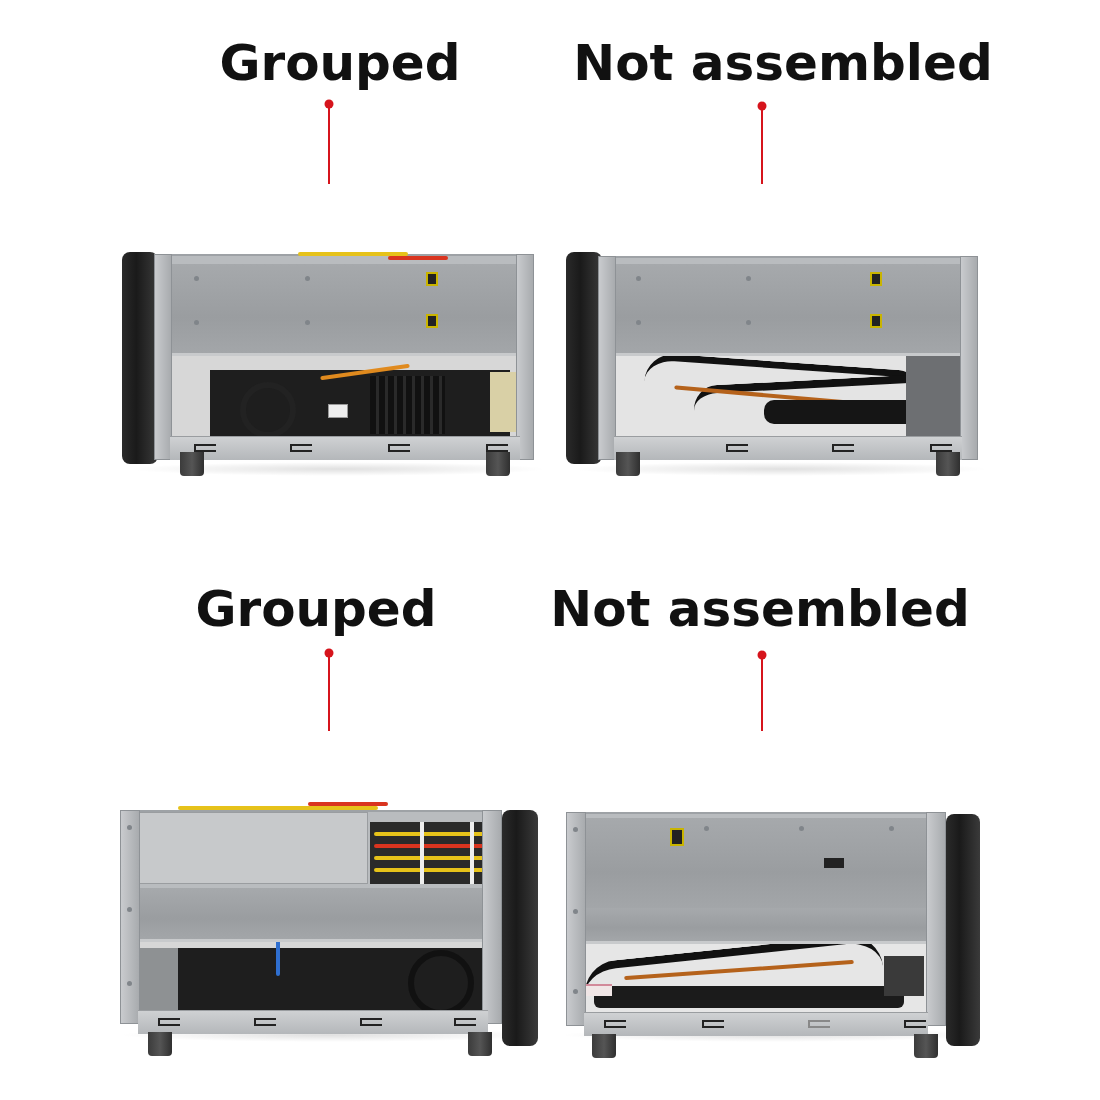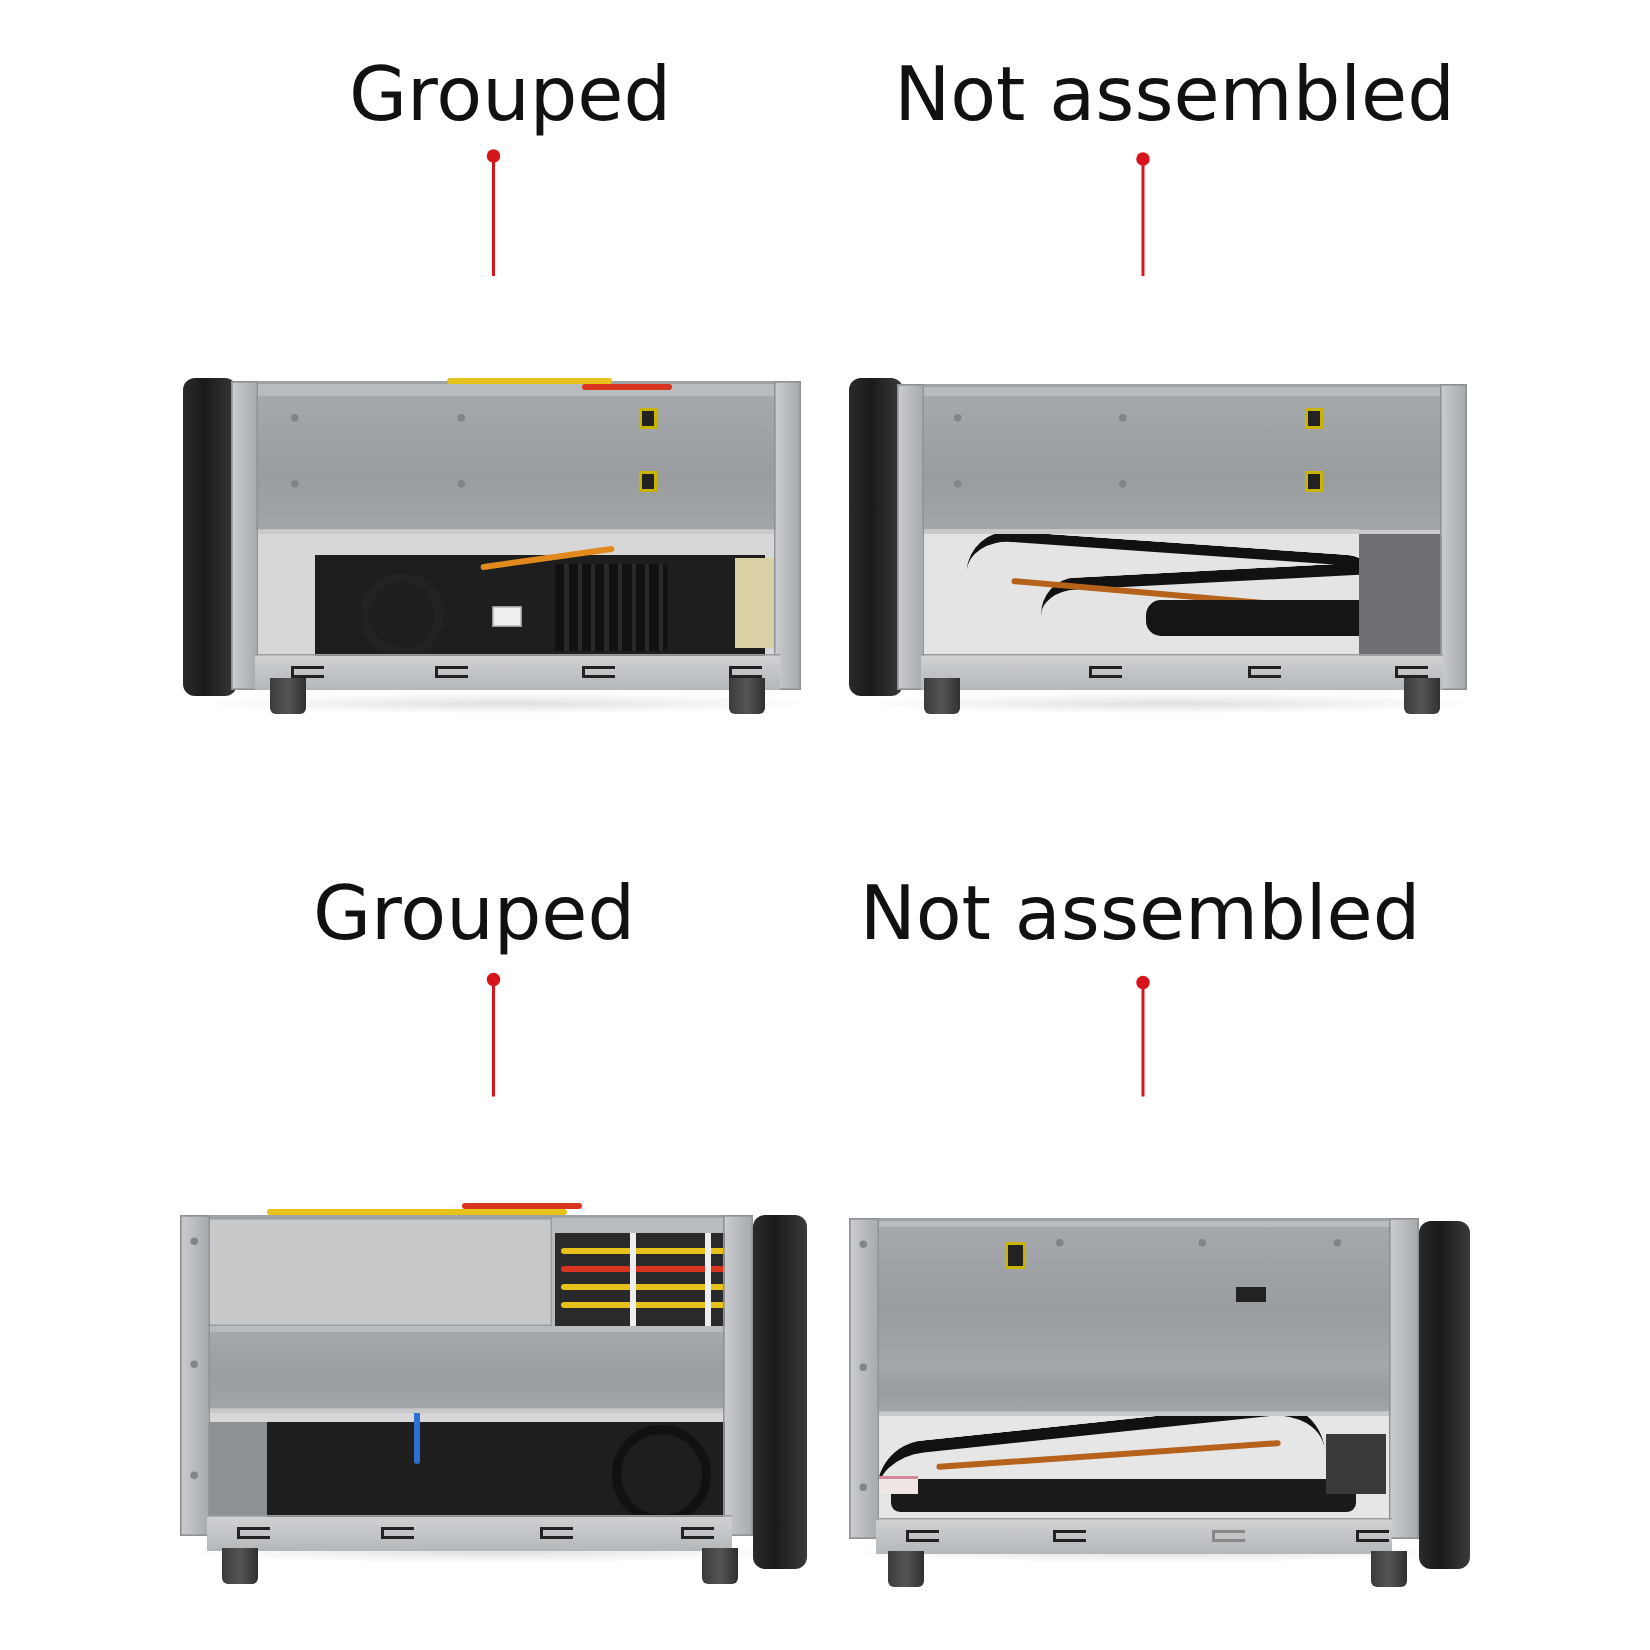--- a/index.html
+++ b/index.html
@@ -1,17 +1,17 @@
 <!DOCTYPE html>
 <html><head>
 <meta charset="utf-8">
 <style>
   html, body { margin:0; padding:0; background:#ffffff; }
   body { width:1100px; height:1100px; position:relative; overflow:hidden; font-family:"DejaVu Sans","Liberation Sans",sans-serif; }
-  .label { position:absolute; font-size:50px; color:#111; font-weight:400; letter-spacing:0px; white-space:nowrap; transform:translateX(-50%); line-height:1; }
+  .label { position:absolute; font-size:50px; color:#111; font-weight:700; letter-spacing:0px; white-space:nowrap; transform:translateX(-50%); line-height:1; }
   .pin-dot { position:absolute; width:9px; height:9px; border-radius:50%; background:#d6141c; transform:translate(-50%,-50%); }
   .pin-line { position:absolute; width:2px; background:#d6141c; transform:translateX(-50%); }
 
   .case { position:absolute; }
   .bezel { position:absolute; background:linear-gradient(90deg,#2a2a2a,#1a1a1a 40%,#3a3a3a); border-radius:8px; }
   .frame { position:absolute; background:#b9bcbf; border:2px solid #9ea2a6; box-sizing:border-box; }
   .post { position:absolute; background:linear-gradient(90deg,#c9cbce,#a8abae); border:1px solid #8e9296; box-sizing:border-box; }
   .panel { position:absolute; background:linear-gradient(180deg,#a6a9ac,#9a9da0 60%,#a3a6a9); border-bottom:3px solid #c8cacc; box-sizing:border-box; }
   .bay { position:absolute; background:#c7c9cb; border:1px solid #9a9da0; box-sizing:border-box; }
   .inside { position:absolute; background:#d7d7d7; overflow:hidden; }

